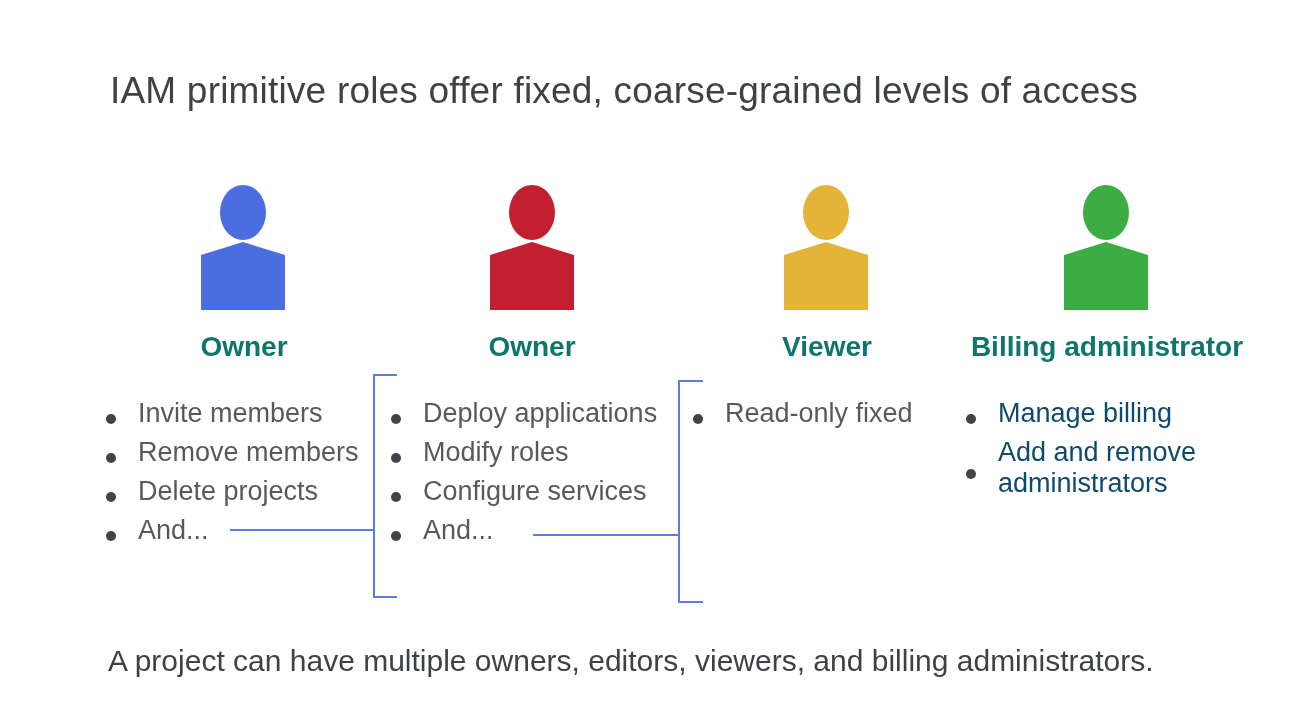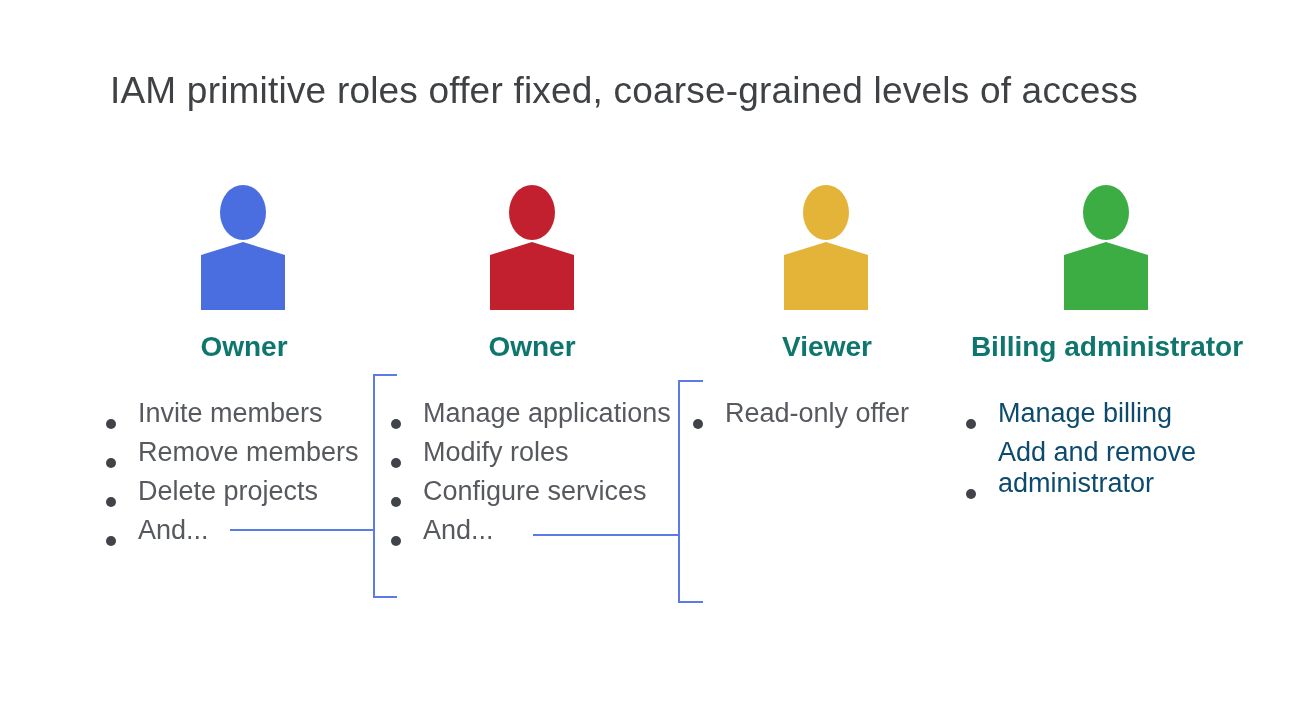--- a/index.html
+++ b/index.html
@@ -15,21 +15,21 @@
     font-size:37px;font-weight:400;line-height:42px;
     letter-spacing:0.2px;margin:0;
   }
   .person{position:absolute;top:185px;width:84px;height:125px;}
   .role-label{
     position:absolute;top:330px;transform:translateX(-50%);
     font-size:28px;font-weight:700;line-height:34px;
     color:#0f766e;white-space:nowrap;
   }
   .perm-list{position:absolute;top:398px;}
-  .li{display:flex;align-items:flex-end;margin-bottom:8px;line-height:31px;font-size:27px;}
+  .li{display:flex;align-items:center;margin-bottom:8px;line-height:31px;font-size:27px;}
   .dot{
     flex:0 0 auto;width:10px;height:10px;border-radius:50%;
     background:#404348;margin:11px 22px 0 0;
   }
   .bracket{
     position:absolute;
     border-left:2px solid;border-top:2px solid;border-bottom:2px solid;
     box-sizing:border-box;
   }
   .hline{position:absolute;height:2px;}
@@ -90,54 +90,55 @@
     </div>
     <div class="li">
       <span class="dot"></span>
       <span>And...</span>
     </div>
   </div>
 
   <div class="perm-list" style="left: 391px; width: 290px; color: rgb(86, 89, 94);">
     <div class="li">
       <span class="dot"></span>
-      <span>Manage applications</span>
+      <span>Deploy applications</span>
     </div>
     <div class="li">
       <span class="dot"></span>
       <span>Modify roles</span>
     </div>
     <div class="li">
       <span class="dot"></span>
       <span>Configure services</span>
     </div>
     <div class="li">
       <span class="dot"></span>
       <span>And...</span>
     </div>
   </div>
 
   <div class="perm-list" style="left: 693px; width: 280px; color: rgb(86, 89, 94);">
     <div class="li">
       <span class="dot"></span>
-      <span>Read-only offer</span>
+      <span>Read-only fixed</span>
     </div>
   </div>
 
   <div class="perm-list" style="left: 966px; width: 255px; color: #0c4a6e;">
     <div class="li">
       <span class="dot"></span>
       <span>Manage billing</span>
     </div>
     <div class="li">
       <span class="dot"></span>
-      <span>Add and remove administrator</span>
+      <span>Add and remove administrators</span>
     </div>
   </div>
 
   <div class="bracket" style="left: 373px; top: 374px; width: 24px; height: 224px; border-color: rgb(91, 124, 230);"></div>
   <div class="hline" style="left: 230px; top: 529px; width: 143px; background: rgb(91, 124, 230);"></div>
 
   <div class="bracket" style="left: 678px; top: 380px; width: 25px; height: 223px; border-color: rgb(91, 124, 230);"></div>
   <div class="hline" style="left: 533px; top: 534px; width: 145px; background: rgb(91, 124, 230);"></div>
 
+  <div class="caption" style="color: rgb(63, 66, 69);">A project can have multiple owners, editors, viewers, and billing administrators.</div>
 
 </div>
 
 </body></html>

